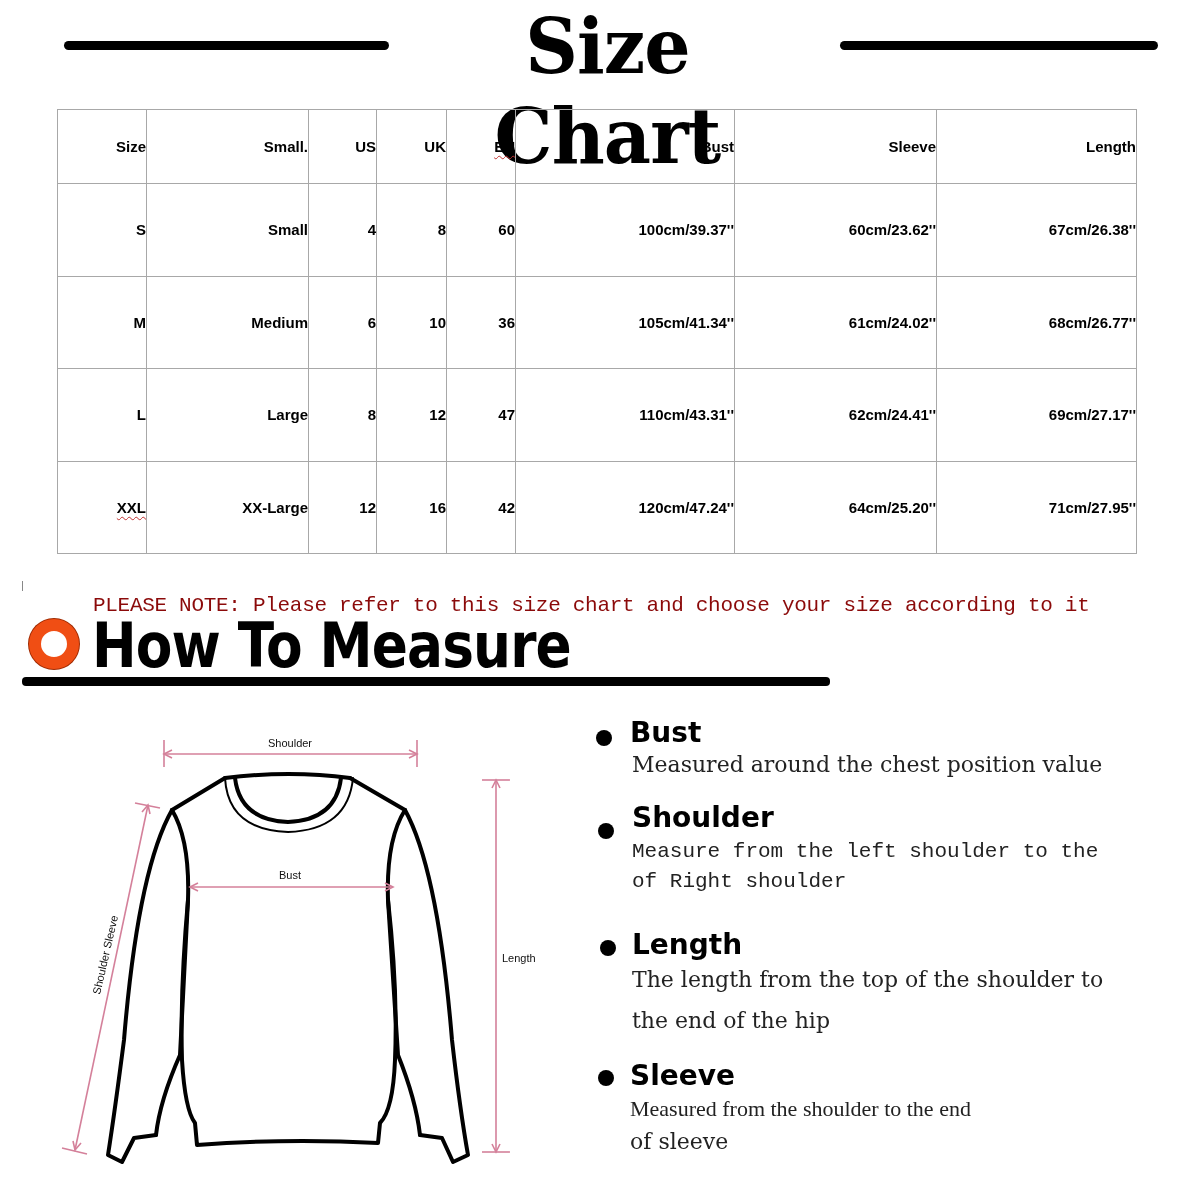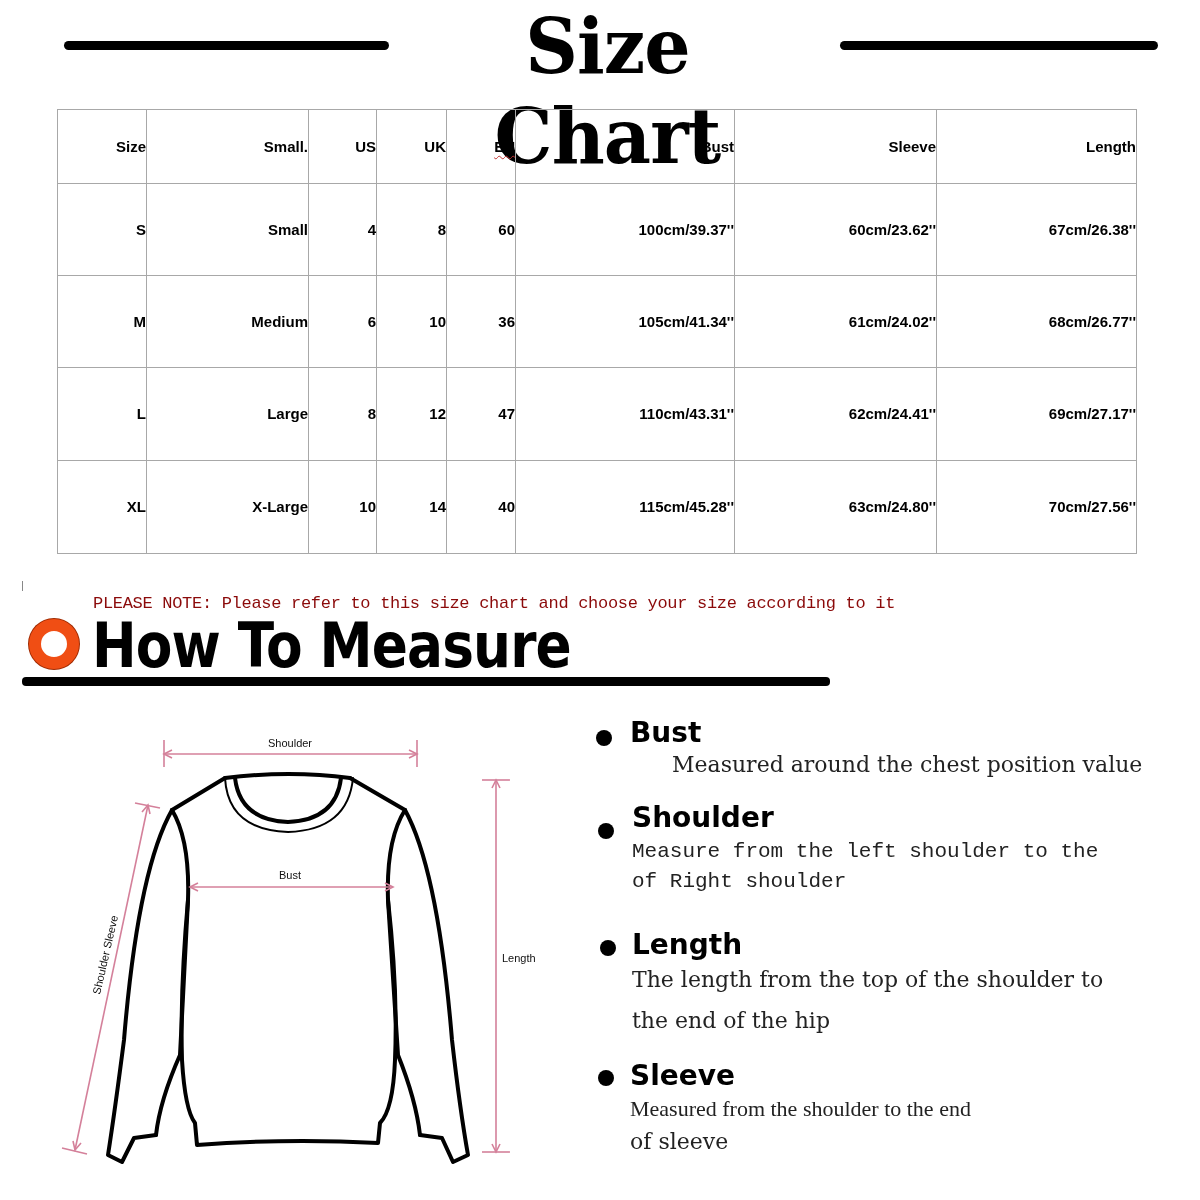--- a/index.html
+++ b/index.html
@@ -4,21 +4,21 @@
 <style>
   html, body { margin:0; padding:0; background:#fff; }
   body { width:1200px; height:1200px; position:relative; overflow:hidden; font-family:"Liberation Sans", sans-serif; color:#000; }
   .title-row { position:absolute; left:0; top:0; width:960px; height:100px; }
   .title-rule { position:absolute; top:41px; height:9px; background:#000; border-radius:5px; }
   .title-text { position:absolute; left:400px; top:2px; width:415px; text-align:center; font-family:"DejaVu Serif", serif; font-size:76px; font-weight:bold; letter-spacing:-1px; transform:scaleX(0.96); transform-origin:center; line-height:90px; }
   table.size { position:absolute; left:57px; top:109px; width:1079px; height:445px; border-collapse:collapse; table-layout:fixed; }
   table.size td, table.size th { border:1.5px solid #a8a8a8; text-align:right; vertical-align:middle; font-weight:bold; font-size:15px; padding:0; }
   table.size th { font-size:15px; }
   .squig { text-decoration: underline wavy #c03030; text-decoration-thickness:1px; text-underline-offset:3px; }
-  .note { position:absolute; left:93px; top:594px; font-family:"Liberation Mono", monospace; font-size:17px; color:#8b0a0a; white-space:nowrap; letter-spacing:-0.3px; }
+  .note { position:absolute; left:93px; top:594px; font-family:"Liberation Mono", monospace; font-size:21px; color:#8b0a0a; white-space:nowrap; letter-spacing:-0.3px; }
   .tick { position:absolute; left:22px; top:581px; width:1px; height:10px; background:#888; }
   .how-icon { position:absolute; left:29px; top:619px; width:26px; height:26px; border-radius:50%; border:12px solid #f04e14; box-shadow:0 0 0 1px #a02a00; background:#fff; }
   .how-title { position:absolute; left:92px; top:608px; font-family:"DejaVu Sans", sans-serif; font-weight:bold; font-size:62px; line-height:76px; transform:scaleX(0.86); transform-origin:left center; letter-spacing:-1px; white-space:nowrap; }
   .how-rule { position:absolute; left:22px; top:677px; width:808px; height:9px; background:#000; border-radius:4px; }
   .diagram { position:absolute; left:60px; top:710px; width:500px; height:480px; }
   .legend { position:absolute; left:596px; top:712px; width:560px; }
   .item { position:absolute; left:0; }
   .bullet { position:absolute; left:0; width:16px; height:16px; border-radius:50%; background:#000; }
   .item-title { position:absolute; left:34px; font-family:"DejaVu Sans", sans-serif; font-weight:bold; font-size:28px; white-space:nowrap; }
   .item-desc { position:absolute; left:36px; font-family:"DejaVu Serif", serif; font-size:22px; line-height:31px; color:#222; white-space:nowrap; }
@@ -80,29 +80,29 @@
     <tr style="height:74px">
       <td>L</td>
       <td>Large</td>
       <td>8</td>
       <td>12</td>
       <td>47</td>
       <td>110cm/43.31''</td>
       <td>62cm/24.41''</td>
       <td>69cm/27.17''</td>
     </tr>
-    <tr style="height:75px">
-      <td>XL</td>
-      <td>X-Large</td>
-      <td>10</td>
-      <td>14</td>
-      <td>40</td>
-      <td>115cm/45.28''</td>
-      <td>63cm/24.80''</td>
-      <td>70cm/27.56''</td>
+    <tr style="height:74px">
+      <td><span class="squig">XXL</span></td>
+      <td>XX-Large</td>
+      <td>12</td>
+      <td>16</td>
+      <td>42</td>
+      <td>120cm/47.24''</td>
+      <td>64cm/25.20''</td>
+      <td>71cm/27.95''</td>
     </tr>
   </tbody>
 </table>
 
 <div class="tick"></div>
 <div class="note">PLEASE NOTE: Please refer to this size chart and choose your size according to it</div>
 
 <div class="how-icon"></div>
 <div class="how-title">How To Measure</div>
 <div class="how-rule"></div>
@@ -155,21 +155,21 @@
       <text x="442" y="252">Length</text>
       <text x="0" y="0" transform="translate(40 285) rotate(-77)">Shoulder Sleeve</text>
     </g>
   </svg>
 </div>
 
 <div class="legend">
   <div class="item" style="top:0;">
     <div class="bullet" style="top:18px;"></div>
     <div class="item-title" style="top:4px;">Bust</div>
-    <div class="item-desc" style="top:37px;margin-left:40px;">Measured around the chest position value</div>
+    <div class="item-desc" style="top:37px;">Measured around the chest position value</div>
   </div>
   <div class="item" style="top:88px;">
     <div class="bullet" style="top:23px;left:2px;"></div>
     <div class="item-title" style="top:1px;left:36px;">Shoulder</div>
     <div class="item-desc mono" style="top:37px;">Measure from the left shoulder to the</div>
     <div class="item-desc mono" style="top:67px;">of Right shoulder</div>
   </div>
   <div class="item" style="top:218px;">
     <div class="bullet" style="top:10px;left:4px;"></div>
     <div class="item-title" style="top:-2px;left:36px;">Length</div>

